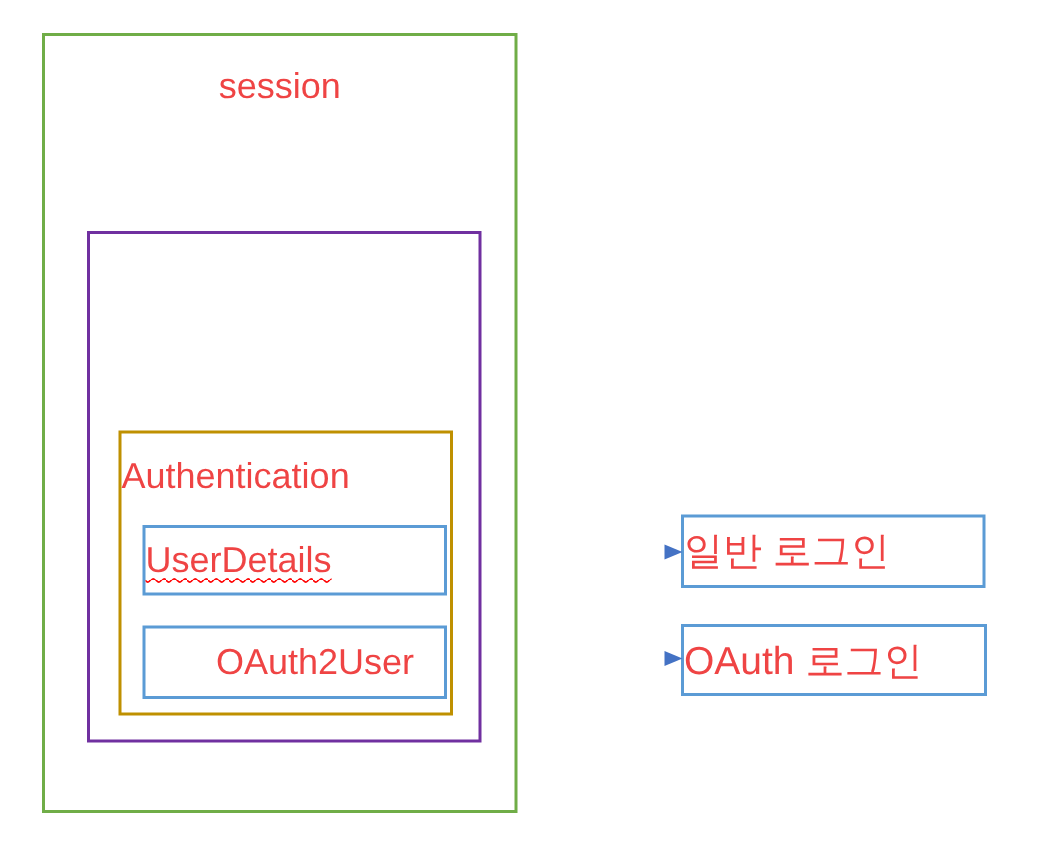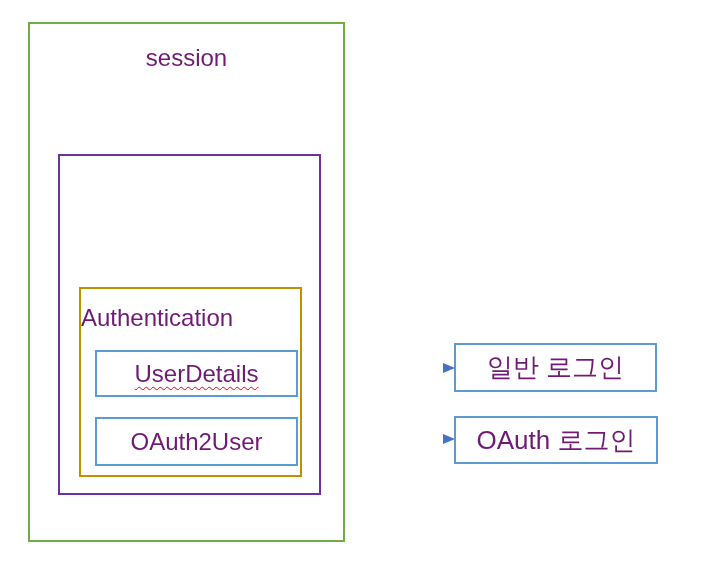--- a/index.html
+++ b/index.html
@@ -7,21 +7,21 @@
     padding: 0;
     background: #ffffff;
   }
   .canvas {
     position: relative;
     width: 701px;
     height: 574px;
     background: #ffffff;
     overflow: hidden;
     font-family: "Liberation Sans", "DejaVu Sans", sans-serif;
-    color: #701a75;
+    color: #ef4444;
   }
   .box {
     position: absolute;
     box-sizing: border-box;
     background: transparent;
   }
   .session-box {
     left: 28px; top: 22px;
     width: 317px; height: 520px;
     border: 2px solid var(--session-border, #70AD47);
@@ -53,32 +53,31 @@
   .auth-label {
     position: absolute;
     left: 0; top: 15px;
     width: 100%;
     text-align: left;
     font-size: 24px;
   }
   .node {
     display: flex;
     align-items: center;
-    justify-content: center;
     border: 2.5px solid var(--node-border, #5B9BD5);
     font-size: 24px;
     background: #ffffff;
   }
   .userdetails-box {
     left: 14px; top: 61px;            
     width: 203px; height: 47px;
   }
   .oauth2user-box {
     left: 14px; top: 128px;           
-    width: 203px; height: 49px;
+    width: 203px; height: 49px; padding-left: 47px;
   }
   .login-general-box {
     left: 454px; top: 343px;
     width: 203px; height: 49px;
     font-size: 26px;
   }
   .login-oauth-box {
     left: 454px; top: 416px;
     width: 204px; height: 48px;
     font-size: 26px;

